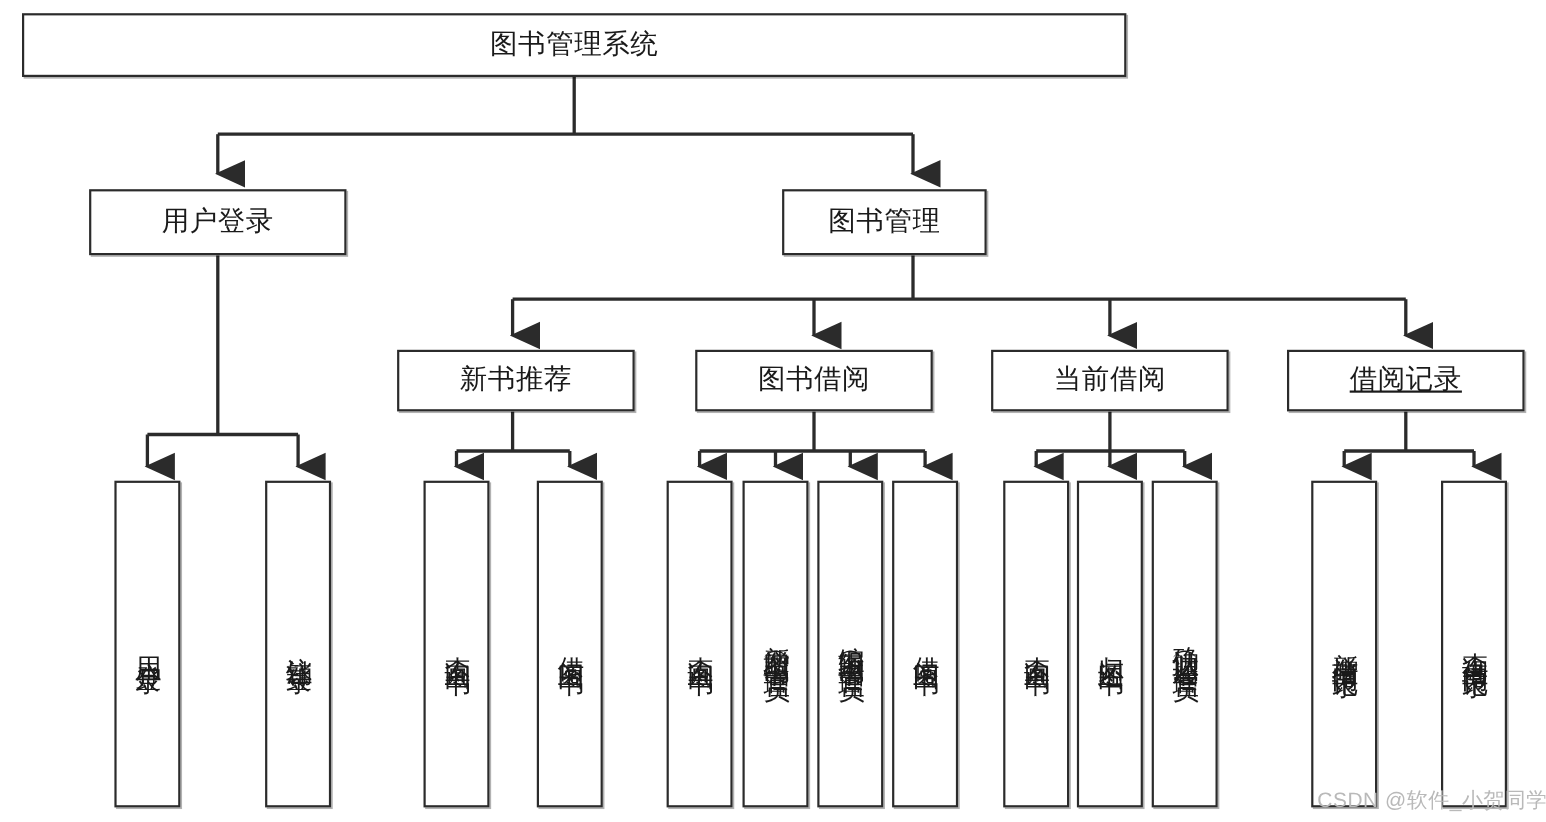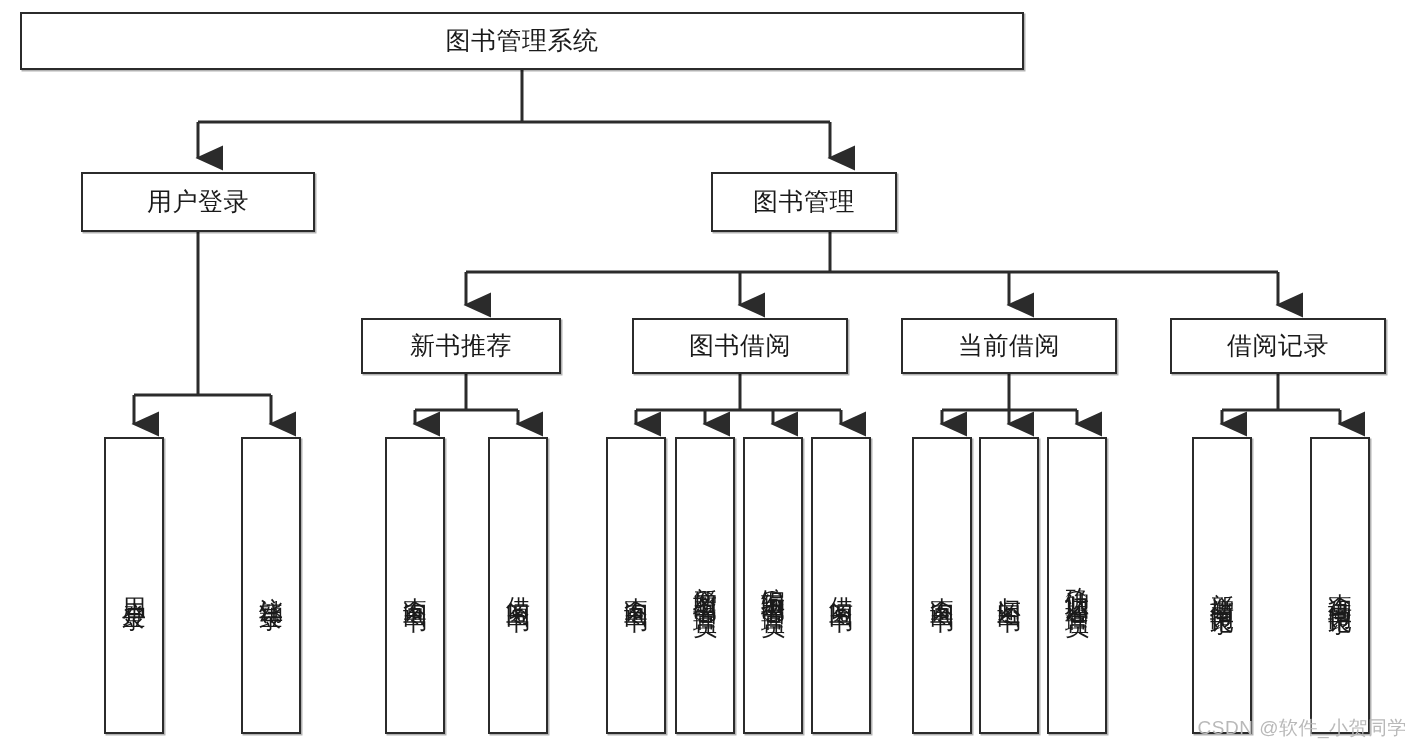--- a/index.html
+++ b/index.html
@@ -131,30 +131,30 @@
     <span class="lbl">图书管理系统</span>
   </div>
 
   <div class="node h" style="left:81px; top:172px; width:234px; height:60px;">
     <span class="lbl">用户登录</span>
   </div>
   <div class="node h" style="left:711px; top:172px; width:186px; height:60px;">
     <span class="lbl">图书管理</span>
   </div>
 
-  <div class="node h" style="left:361px; top:318px; width:200px; height:56px;">
+  <div class="node h" style="left:361px; top:318px; width:216px; height:56px;">
     <span class="lbl">新书推荐</span>
   </div>
   <div class="node h" style="left:901px; top:318px; width:216px; height:56px;">
     <span class="lbl">当前借阅</span>
   </div>
   <div class="node h" style="left:632px; top:318px; width:216px; height:56px;">
     <span class="lbl">图书借阅</span>
   </div>
-  <div class="node h" style="left:1170px; top:318px; width:216px; height:56px;">
+  <div class="node h" style="left:1170px; top:318px; width:216px; height:56px;text-decoration:underline;">
     <span class="lbl">借阅记录</span>
   </div>
 
   <div class="node v" style="left:104px; top:437px; width:60px; height:297px;">
     <span class="lbl">用户登录</span>
   </div>
   <div class="node v" style="left:241px; top:437px; width:60px; height:297px;">
     <span class="lbl">注销登录</span>
   </div>
 

